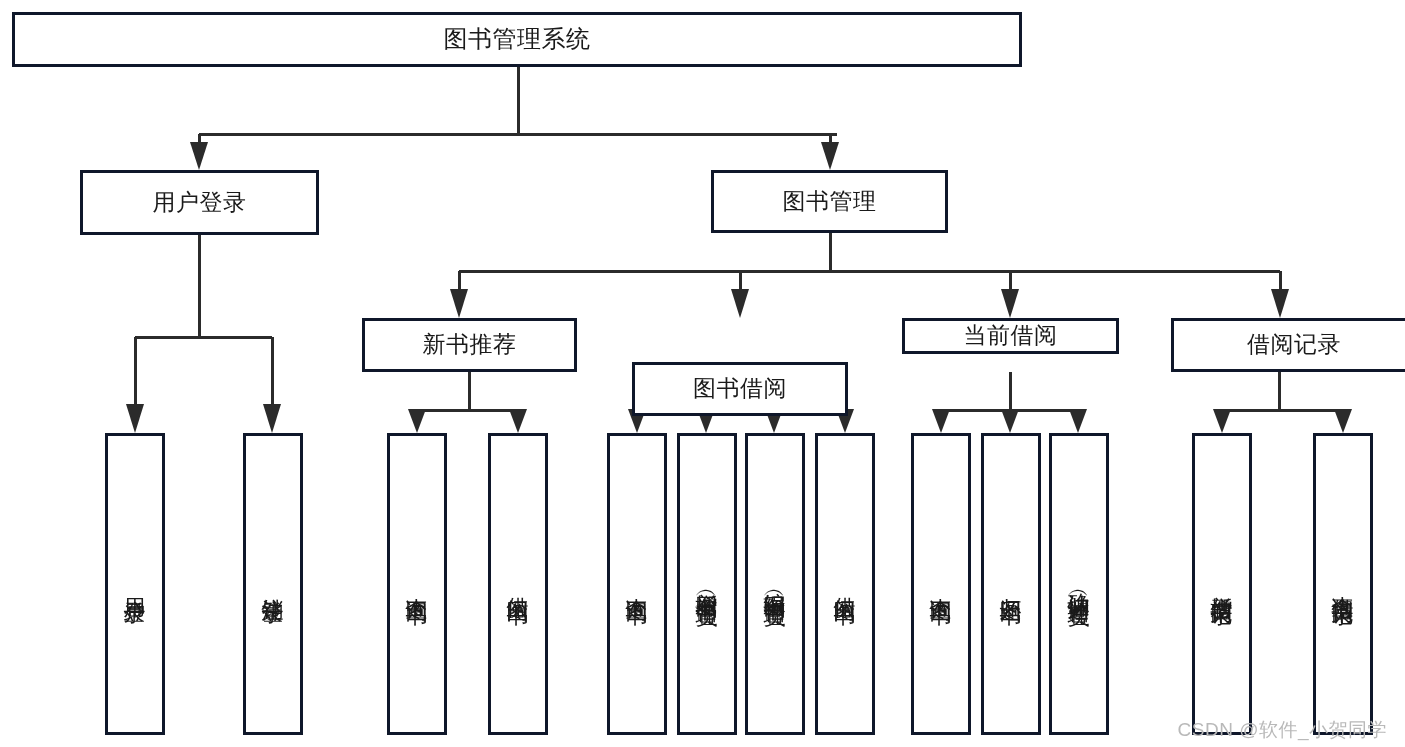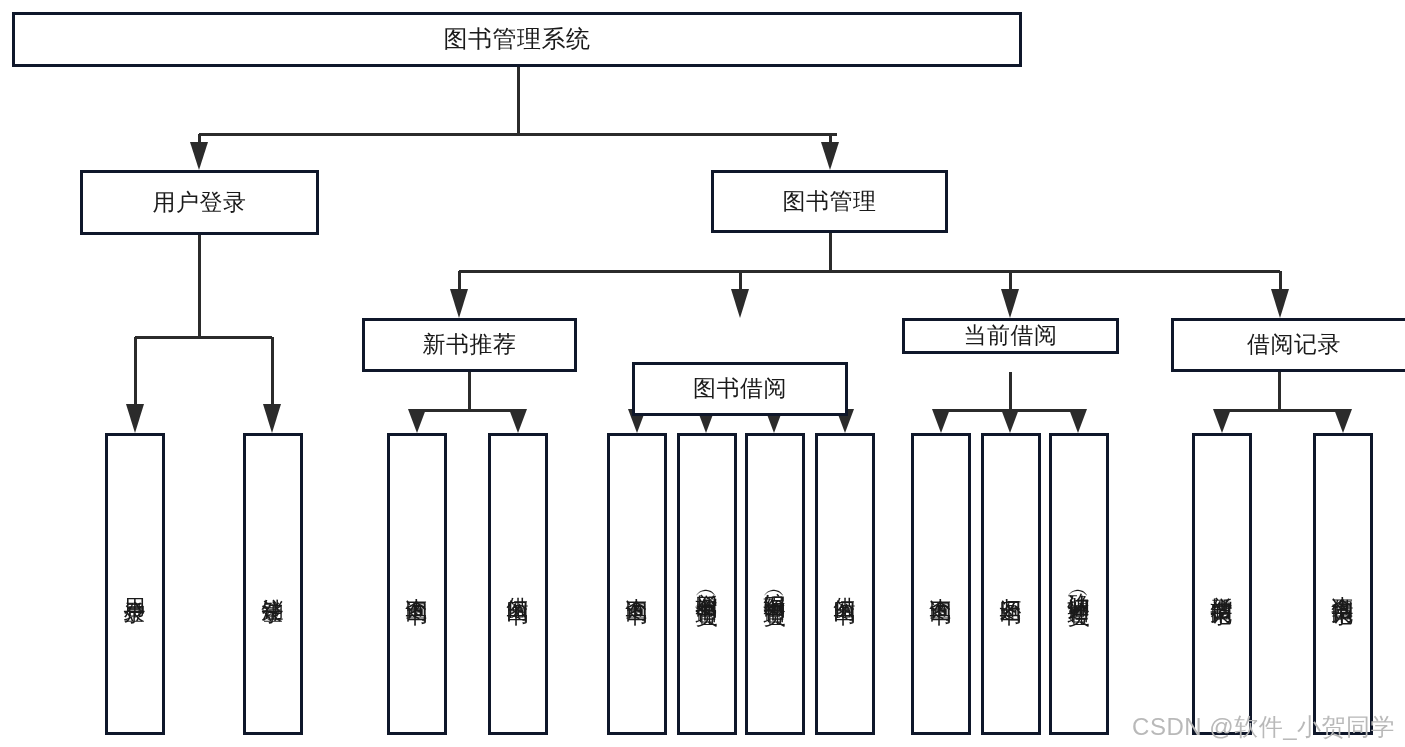--- a/index.html
+++ b/index.html
@@ -69,23 +69,23 @@
     stroke-width: 3;
     fill: none;
     shape-rendering: crispEdges;
   }
   .edge-arrow {
     fill: #2b2b2b;
     stroke: none;
   }
   #watermark {
     position: absolute;
-    right: 10px;
+    right: 18px;
     bottom: 4px;
-    font-size: 24px;
+    font-size: 19px;
     color: #b9b9b9;
     letter-spacing: 0.5px;
     white-space: nowrap;
     user-select: none;
   }
 </style>
 </head>
 <body>
 
 <div id="diagram-root">

